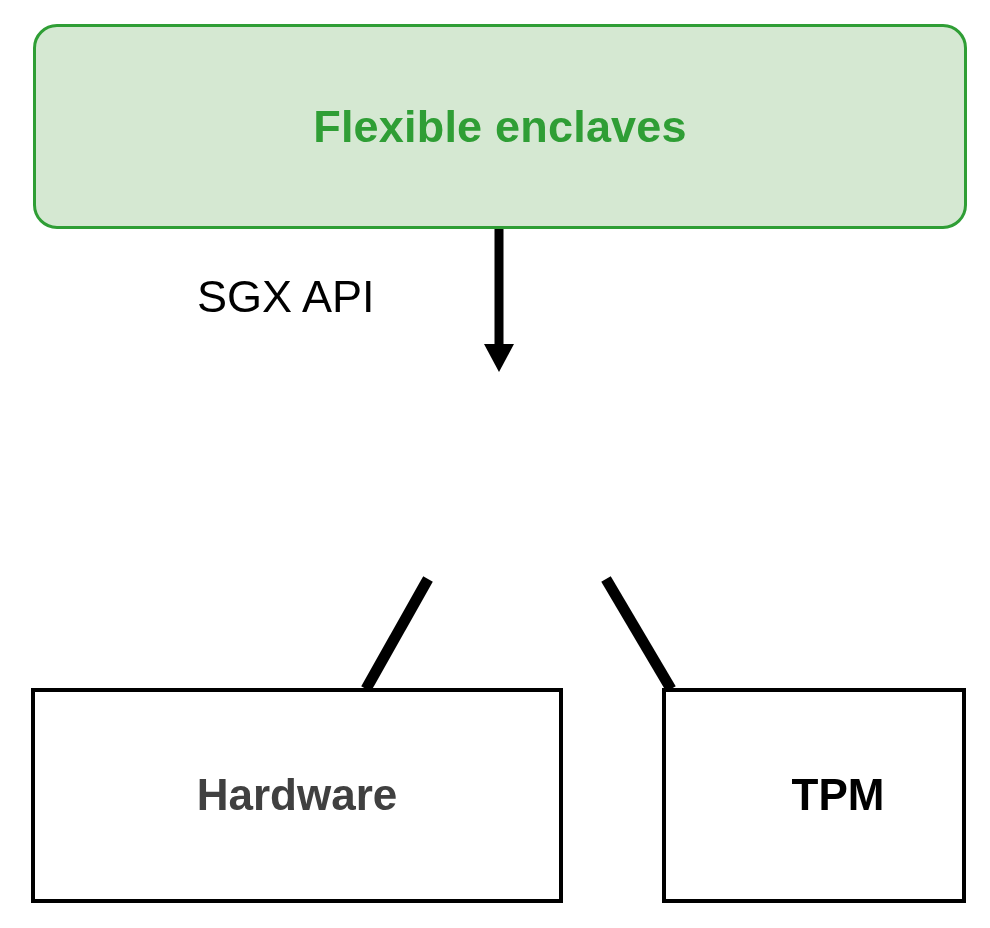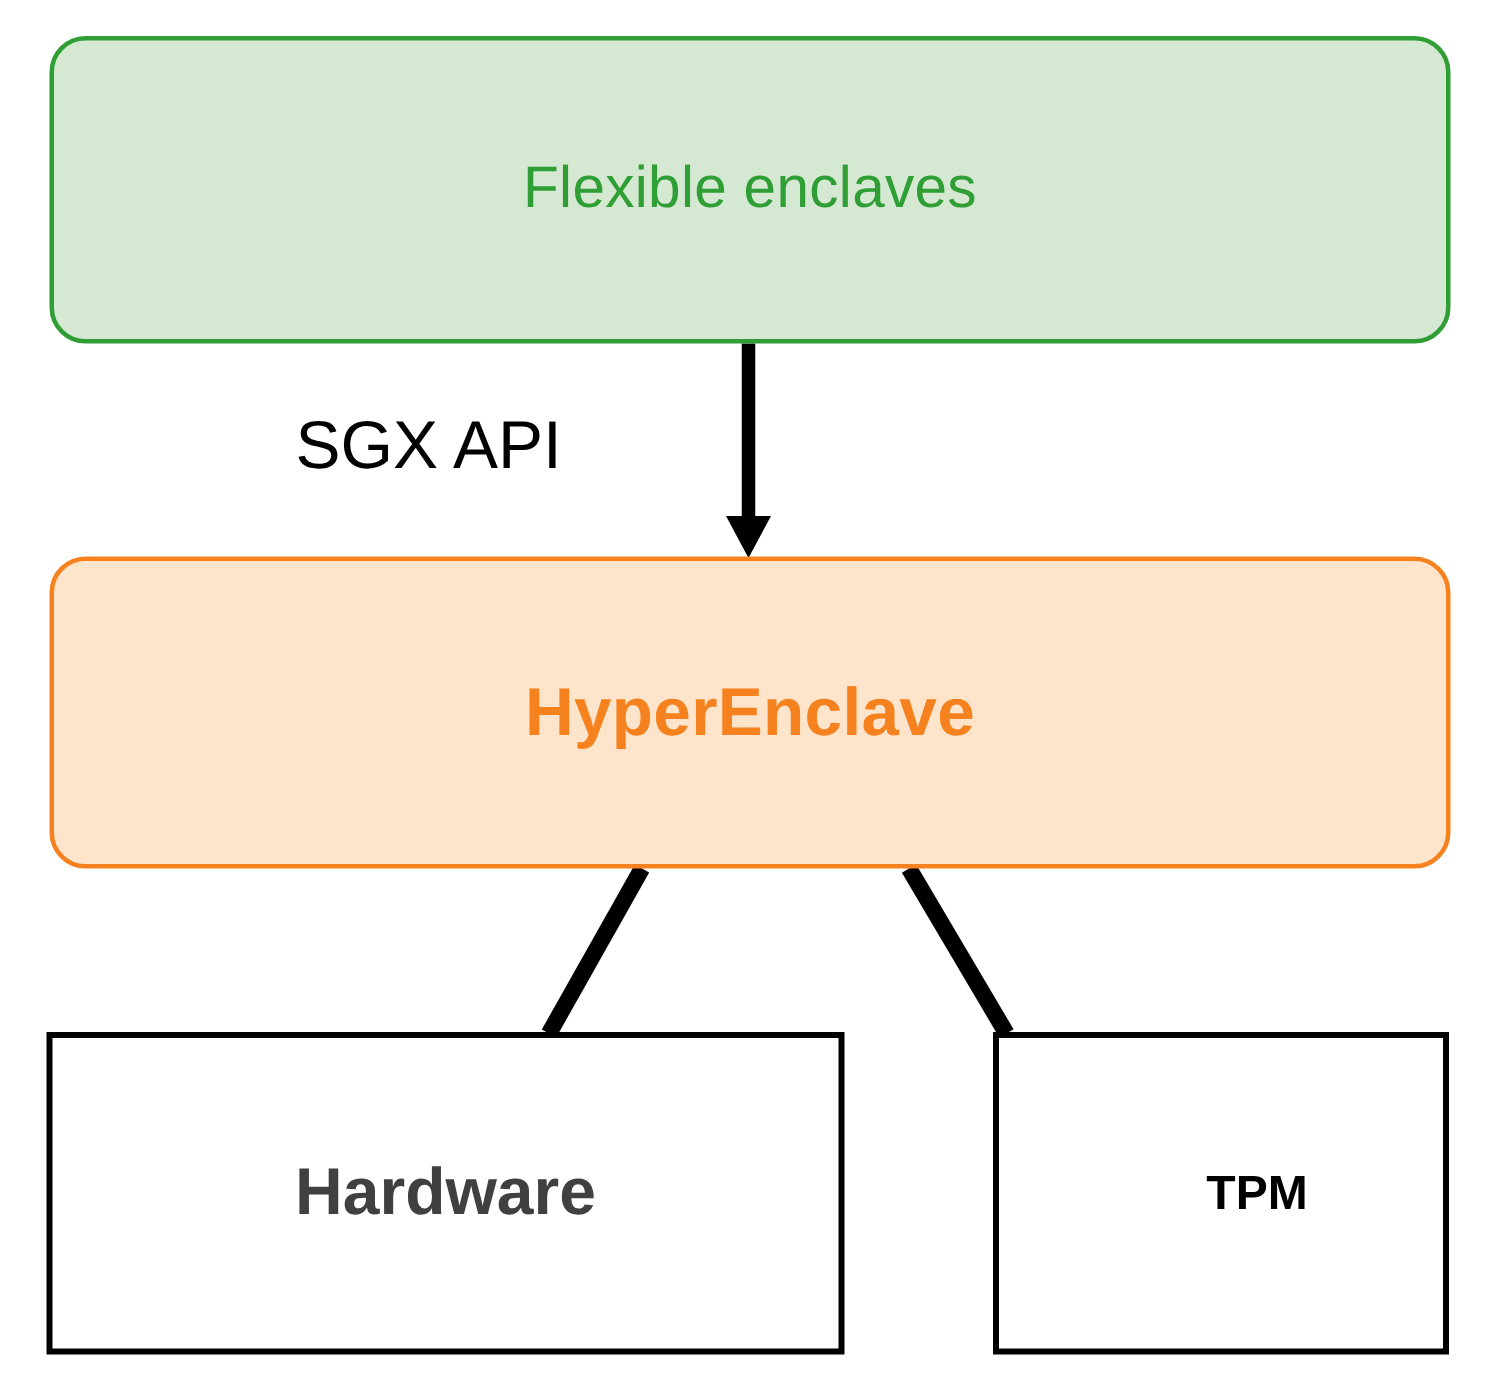--- a/index.html
+++ b/index.html
@@ -32,22 +32,22 @@
     left: 33px;
     top: 24px;
     width: 934px;
     height: 205px;
     background: #d5e8d2;
     border: 3px solid #2f9e35;
     border-radius: 24px;
   }
   #node-flexible-enclaves .node-label {
     color: #2f9e35;
-    font-size: 39px;
-    font-weight: normal;
+    font-size: 45px;
+    font-weight: bold;
     letter-spacing: 0.2px;
     line-height: 1.1;
     text-align: center;
   }
 
   
   #node-hyperenclave {
     left: 33px;
     top: 371px;
     width: 934px;
@@ -84,21 +84,21 @@
     left: 662px;
     top: 688px;
     width: 304px;
     height: 215px;
     background: #ffffff;
     border: 4px solid #000000;
     border-radius: 0;
   }
   #node-tpm .node-label {
     color: #000000;
-    font-size: 32px;
+    font-size: 44px;
     font-weight: bold;
     line-height: 1.33;
     margin-left: 48px;
   }
 
   
   #edge-label-sgx-api {
     position: absolute;
     left: 181px;
     top: 274px;
@@ -136,23 +136,20 @@
 
     <line x1="606" y1="579" x2="671" y2="689" stroke="#000000" stroke-width="11" stroke-linecap="butt"></line>
   </svg>
 
   <div class="node" id="node-flexible-enclaves">
     <span class="node-label">Flexible enclaves</span>
   </div>
 
   <div id="edge-label-sgx-api">SGX API</div>
 
-  <div class="node" id="node-hyperenclave">
-    <span class="node-label">HyperEnclave</span>
-  </div>
 
   <div class="node" id="node-hardware-virtualization">
     <span class="node-label">
       <span>Hardware</span><br>
     </span>
   </div>
 
   <div class="node" id="node-tpm">
     <span class="node-label">TPM</span>
   </div>

